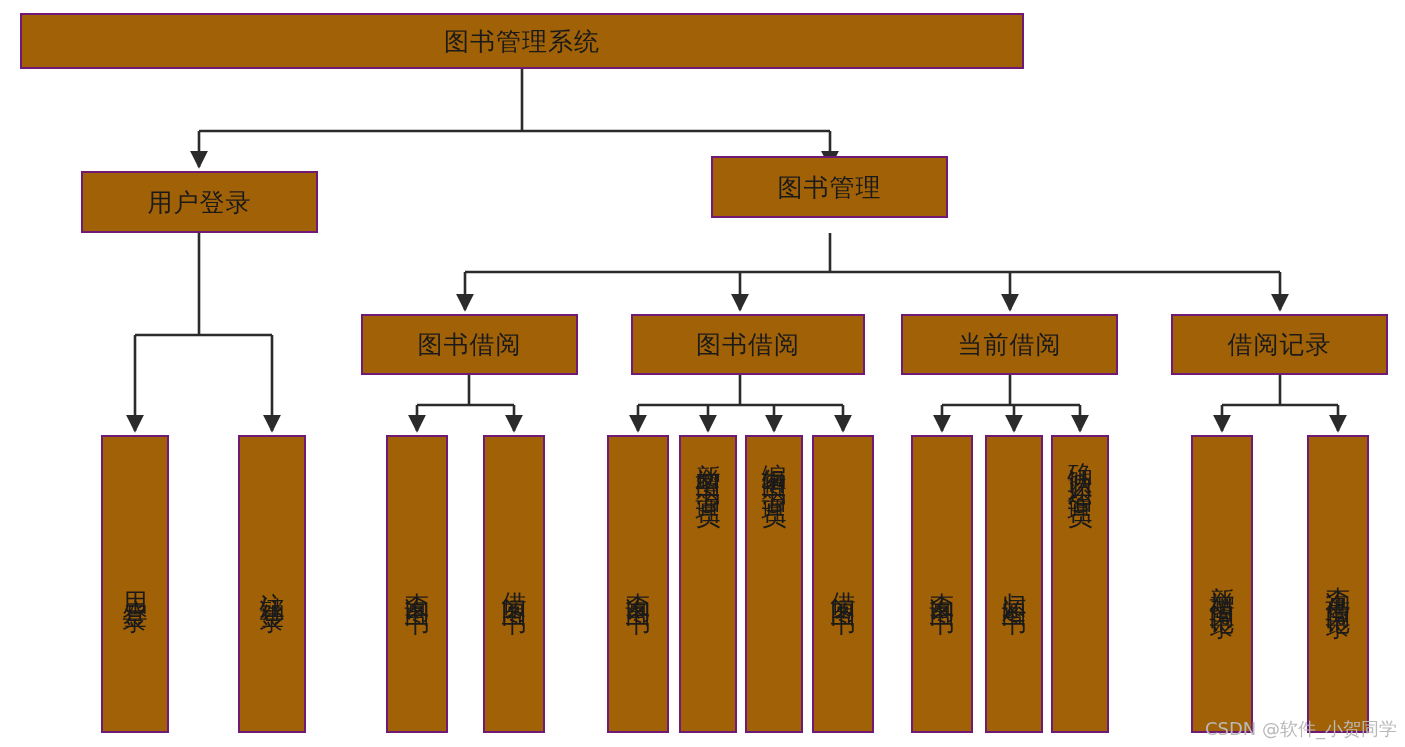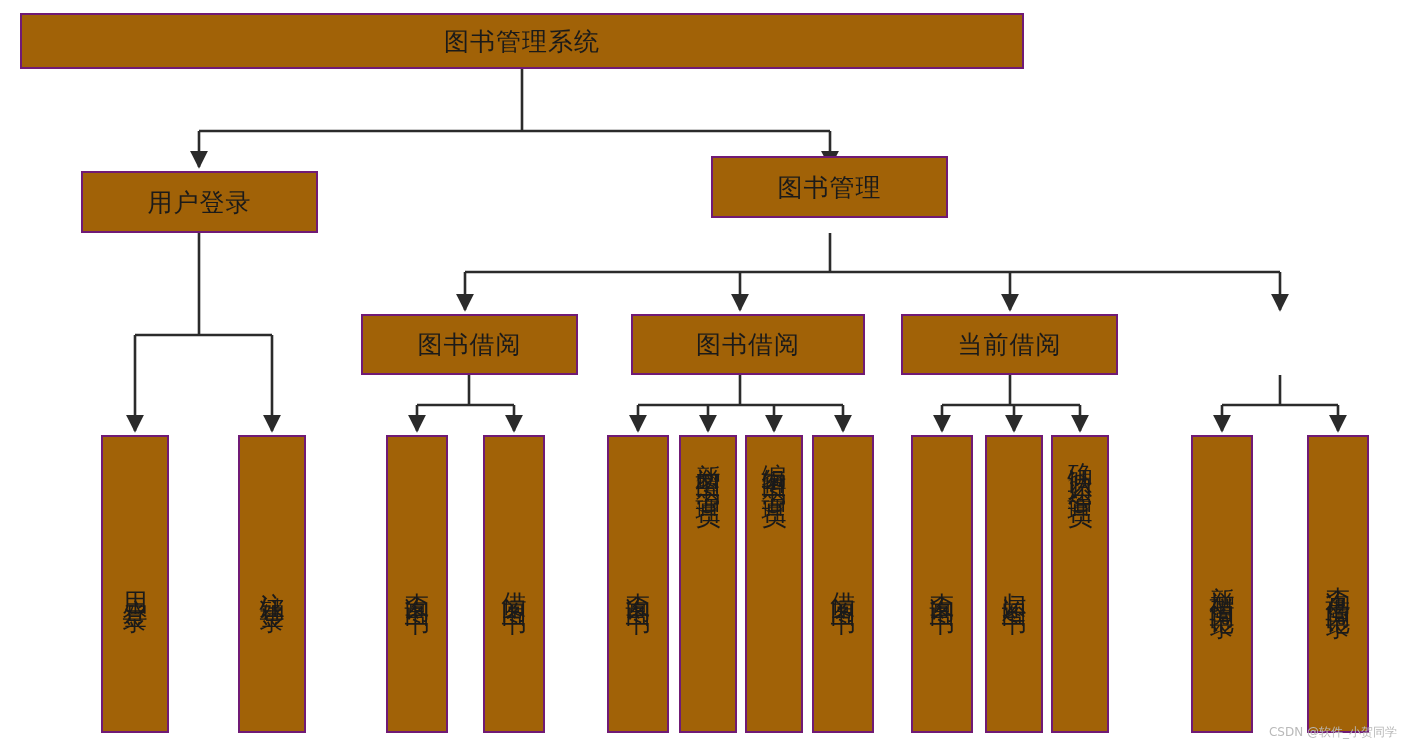--- a/index.html
+++ b/index.html
@@ -61,21 +61,21 @@
   .v-node.top {
     align-items: flex-start;
   }
   .v-node.top .v-label {
     margin-top: 6px;
   }
   #watermark {
     position: absolute;
     right: 8px;
     bottom: 6px;
-    font-size: 12px;
+    font-size: 18px;
     color: #b9b9b9;
     white-space: nowrap;
     pointer-events: none;
     text-align: right;
   }
 </style>
 </head>
 <body>
 
 <div id="canvas">
@@ -143,20 +143,23 @@
 
   <div class="node h-node" id="node-l3-0" style="left: 361px; top: 314px; width: 217px; height: 61px;">
     <span>图书借阅</span>
   </div>
   <div class="node h-node" id="node-l3-1" style="left: 631px; top: 314px; width: 234px; height: 61px;">
     <span>图书借阅</span>
   </div>
   <div class="node h-node" id="node-l3-2" style="left: 901px; top: 314px; width: 217px; height: 61px;">
     <span>当前借阅</span>
   </div>
+  <div class="node h-node" id="node-l3-3" style="left: 1171px; top: 314px; width: 217px; height: 61px;">
+    <span>借阅记录</span>
+  </div>
 
   <div class="node v-node center" id="node-leaf-0" style="left: 101px; top: 435px; width: 68px; height: 298px;">
     <span class="v-label">用户登录</span>
   </div>
   <div class="node v-node center" id="node-leaf-1" style="left: 238px; top: 435px; width: 68px; height: 298px;">
     <span class="v-label">注销登录</span>
   </div>
   <div class="node v-node center" id="node-leaf-2" style="left: 386px; top: 435px; width: 62px; height: 298px;">
     <span class="v-label">查询图书</span>
   </div>

